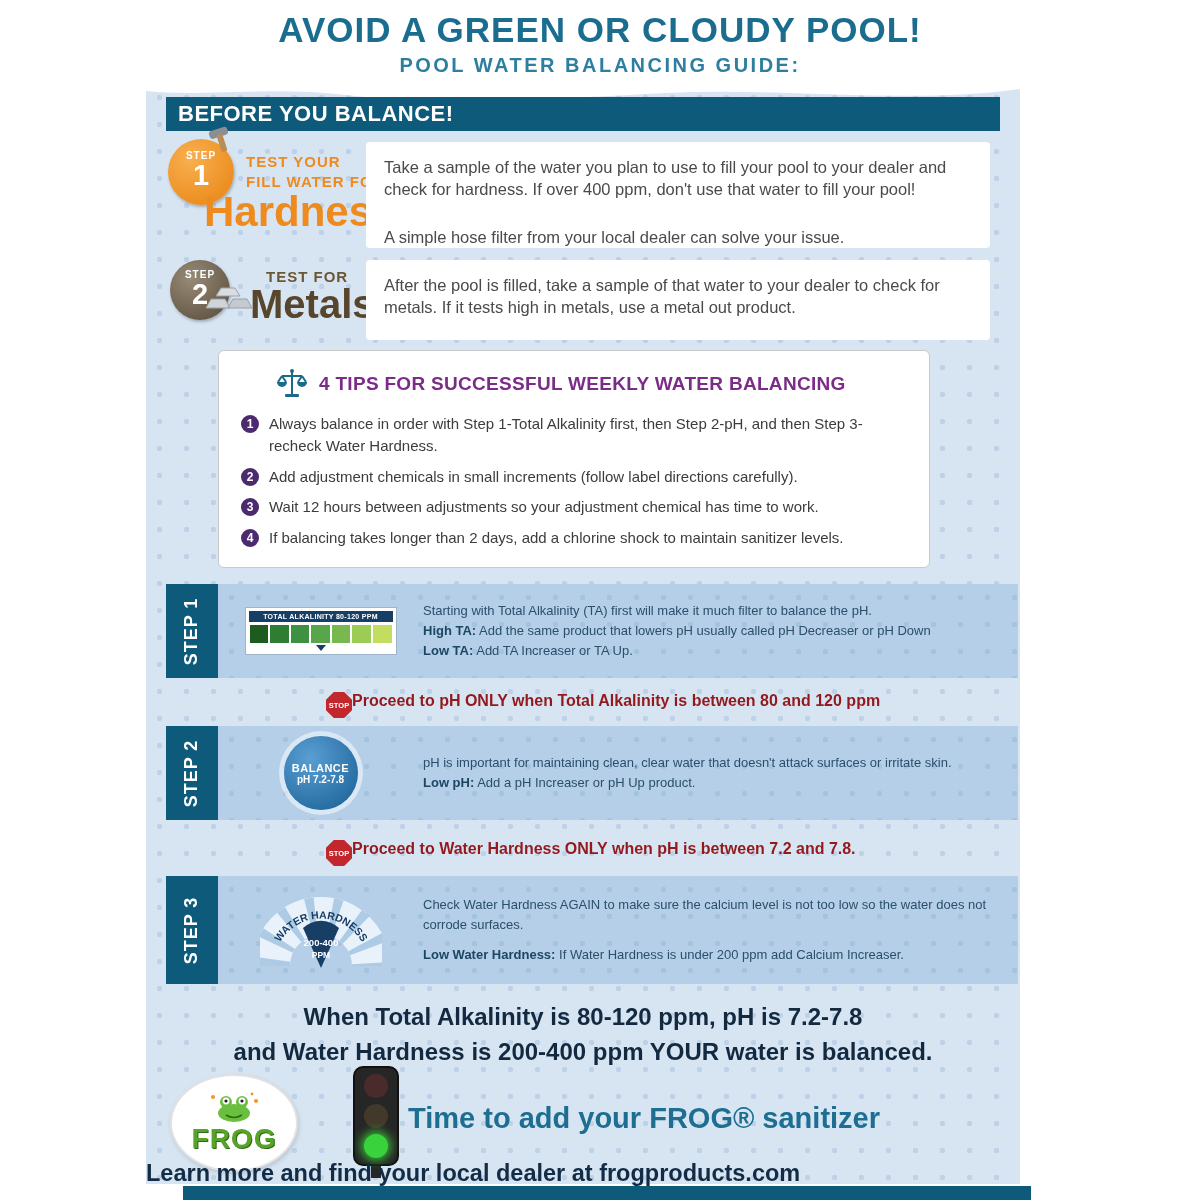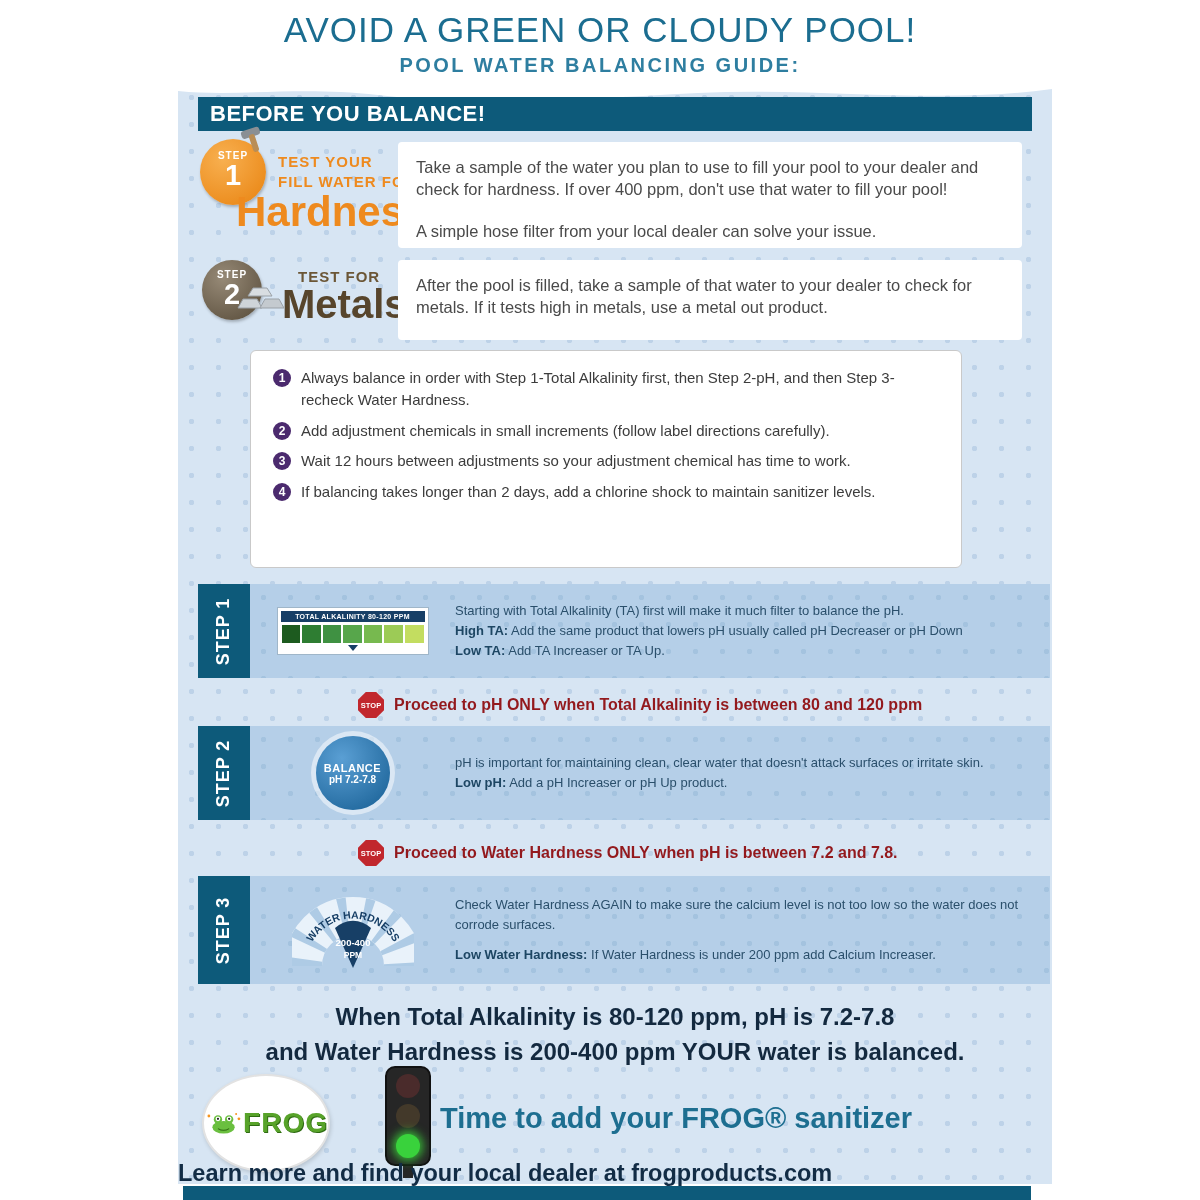--- a/index.html
+++ b/index.html
@@ -1,24 +1,24 @@
 <!DOCTYPE html>
 <html><head>
 <meta charset="utf-8">
 <style>
   *{margin:0;padding:0;box-sizing:border-box}
   html,body{width:1200px;height:1200px}
   body{position:relative;background:#fff;font-family:"Liberation Sans",sans-serif;overflow:hidden}
 
   .page-title{position:absolute;top:10px;left:0;width:1200px;text-align:center;
-    font-size:35px;font-weight:normal;color:#1b6d90;letter-spacing:1px}
+    font-size:35px;font-weight:bold;color:#1b6d90;letter-spacing:1px}
   .page-subtitle{position:absolute;top:54px;left:0;width:1200px;text-align:center;
     font-size:20px;font-weight:bold;color:#2e7ea0;letter-spacing:2.5px}
 
-  .panel{position:absolute;left:178px;top:84px;width:874px;height:1100px;
+  .panel{position:absolute;left:146px;top:84px;width:874px;height:1100px;
     background-color:#d7e5f3;
     background-image:radial-gradient(#bdd2e8 2.5px,transparent 3px);
     background-size:27px 27px}
   .panel-wave{position:absolute;top:-1px;left:0;width:874px;height:26px}
 
   .banner{position:absolute;left:20px;top:13px;width:834px;height:34px;background:#0d5a7a;
     color:#fff;font-weight:bold;font-size:22px;line-height:34px;padding-left:12px;letter-spacing:.5px}
 
   .badge{position:absolute;border-radius:50%;color:#fff;text-align:center;box-shadow:1px 2px 3px rgba(0,0,0,.25)}
   .badge .bstep{display:block;font-size:10px;font-weight:bold;letter-spacing:1px;margin-top:11px}
@@ -32,21 +32,21 @@
   .kicker1{position:absolute;left:100px;top:68px;color:#ee8a1e;font-weight:bold;font-size:15px;
     letter-spacing:1px;line-height:1.35}
   .hardness-title{position:absolute;left:58px;top:104px;color:#ee8a1e;font-weight:bold;font-size:42px}
   .kicker2{position:absolute;left:120px;top:184px;color:#6b5636;font-weight:bold;font-size:15px;letter-spacing:1px}
   .metals-title{position:absolute;left:104px;top:198px;color:#57452c;font-weight:bold;font-size:40px}
 
   .wbox{position:absolute;background:#fff;border-radius:4px;padding:14px 18px;
     font-size:16.5px;color:#4a4a4a;line-height:1.35}
   .wbox1{left:220px;top:58px;width:624px;height:106px}
   .wbox2{left:220px;top:176px;width:624px;height:80px}
-  .wbox p+p{margin-top:19px}
+  .wbox p+p{margin-top:25px}
 
   .tips{position:absolute;left:72px;top:266px;width:712px;height:218px;background:#fff;
     border:1px solid #c9c9c9;border-radius:6px;padding:16px 22px 10px 22px}
   .tips-head{display:flex;align-items:center;gap:10px;margin-left:34px;margin-bottom:12px}
   .tips-title{color:#7b2c88;font-weight:bold;font-size:19px;letter-spacing:.3px}
   .tip{display:flex;gap:10px;margin-bottom:9px;font-size:15px;color:#3c3c3c;line-height:1.45}
   .tip-num{flex:0 0 18px;height:18px;border-radius:50%;background:#4b2a6e;color:#fff;
     font-size:12px;font-weight:bold;text-align:center;line-height:18px;margin-top:2px}
 
   .srow{position:absolute;left:20px;display:flex}
@@ -56,21 +56,21 @@
     background-image:radial-gradient(#a4c3df 2.5px,transparent 3px);background-size:27px 27px;
     display:flex;align-items:center}
   .srow1{top:500px;height:94px}
   .srow2{top:642px;height:94px}
   .srow3{top:792px;height:108px}
   .srow-icon{flex:0 0 205px;display:flex;justify-content:center;align-items:center}
   .srow-text{width:578px;font-size:13px;color:#2a4f6b;line-height:1.55;padding-right:10px}
   .srow-text b{color:#1d4663}
   .srow-text .gap{margin-top:9px}
 
-  .stop-row{position:absolute;display:flex;align-items:center;gap:10px}
+  .stop-row{position:absolute;display:flex;gap:0}
   .stop1{left:180px;top:608px}
   .stop2{left:180px;top:756px}
   .stop-icon{width:26px;height:26px;background:#c1272d;color:#fff;font-size:7.5px;font-weight:bold;
     display:flex;align-items:center;justify-content:center;
     clip-path:polygon(30% 0,70% 0,100% 30%,100% 70%,70% 100%,30% 100%,0 70%,0 30%)}
   .stop-text{font-size:16px;font-weight:bold;color:#93191d}
 
   .strip{width:152px;background:#fff;border:1px solid #9fb6c9;padding:3px}
   .strip-head{background:#173f66;color:#fff;font-size:7px;font-weight:bold;text-align:center;
     padding:2px 0;letter-spacing:.3px;white-space:nowrap}
@@ -83,21 +83,21 @@
     background:radial-gradient(circle at 35% 30%,#5a9fd4,#155d92);color:#fff;
     display:flex;flex-direction:column;align-items:center;justify-content:center;
     box-shadow:0 0 0 5px rgba(255,255,255,.5)}
   .ph-circle .l1{font-size:11px;font-weight:bold;letter-spacing:.5px}
   .ph-circle .l2{font-size:10px;font-weight:bold}
 
   .summary{position:absolute;left:0;top:916px;width:874px;text-align:center;
     font-weight:bold;color:#13293f;font-size:24px;line-height:1.45}
 
   .frog-logo{position:absolute;left:24px;top:990px;width:128px;height:98px;background:#fff;
-    border:2px solid #e2e2e2;border-radius:50%;display:flex;flex-direction:row;
+    border:2px solid #e2e2e2;border-radius:50%;display:flex;flex-direction:column;
     align-items:center;justify-content:center;box-shadow:1px 2px 4px rgba(0,0,0,.15)}
   .frog-text{color:#58a32a;font-weight:bold;font-size:28px;letter-spacing:1px;text-shadow:1px 1px 0 #2e6b12}
 
   .tlight{position:absolute;left:207px;top:982px;width:46px}
   .tl-body{width:46px;height:100px;background:#262626;border:2px solid #111;border-radius:10px;
     display:flex;flex-direction:column;align-items:center;justify-content:space-evenly}
   .tl-lamp{width:24px;height:24px;border-radius:50%}
   .tl-red{background:#4a2b2b}
   .tl-yellow{background:#43392a}
   .tl-green{background:#39d23c;box-shadow:0 0 10px 3px rgba(60,220,60,.8)}
@@ -149,20 +149,35 @@
     <polygon points="2,26 7,17 21,17 26,26" fill="#cfd4d8" stroke="#9aa1a7" stroke-width="1"></polygon>
     <polygon points="24,26 29,17 43,17 48,26" fill="#c4cacf" stroke="#9aa1a7" stroke-width="1"></polygon>
   </svg>
   <div class="kicker2">TEST FOR</div>
   <div class="metals-title">Metals</div>
   <div class="wbox wbox2">
     <p>After the pool is filled, take a sample of that water to your dealer to check for metals. If it tests high in metals, use a metal out product.</p>
   </div>
 
   <div class="tips">
+    <div class="tips-head">
+      <svg width="34" height="34" viewBox="0 0 34 34">
+        <g stroke="#1a6a8a" stroke-width="2" fill="none">
+          <line x1="17" y1="4" x2="17" y2="27"></line>
+          <line x1="7" y1="9" x2="27" y2="9"></line>
+          <path d="M7 9 L3 15 M7 9 L11 15"></path>
+          <path d="M27 9 L23 15 M27 9 L31 15"></path>
+        </g>
+        <path d="M2 15 A5 5 0 0 0 12 15 Z" fill="#1a6a8a"></path>
+        <path d="M22 15 A5 5 0 0 0 32 15 Z" fill="#1a6a8a"></path>
+        <rect x="10" y="27" width="14" height="3" rx="1" fill="#1a6a8a"></rect>
+        <circle cx="17" cy="4" r="2" fill="#1a6a8a"></circle>
+      </svg>
+      <span class="tips-title">4 TIPS FOR SUCCESSFUL WEEKLY WATER BALANCING</span>
+    </div>
     <div class="tip">
       <span class="tip-num">1</span>
       <span>Always balance in order with Step 1-Total Alkalinity first, then Step 2-pH, and then Step 3-recheck Water Hardness.</span>
     </div>
     <div class="tip">
       <span class="tip-num">2</span>
       <span>Add adjustment chemicals in small increments (follow label directions carefully).</span>
     </div>
     <div class="tip">
       <span class="tip-num">3</span>

